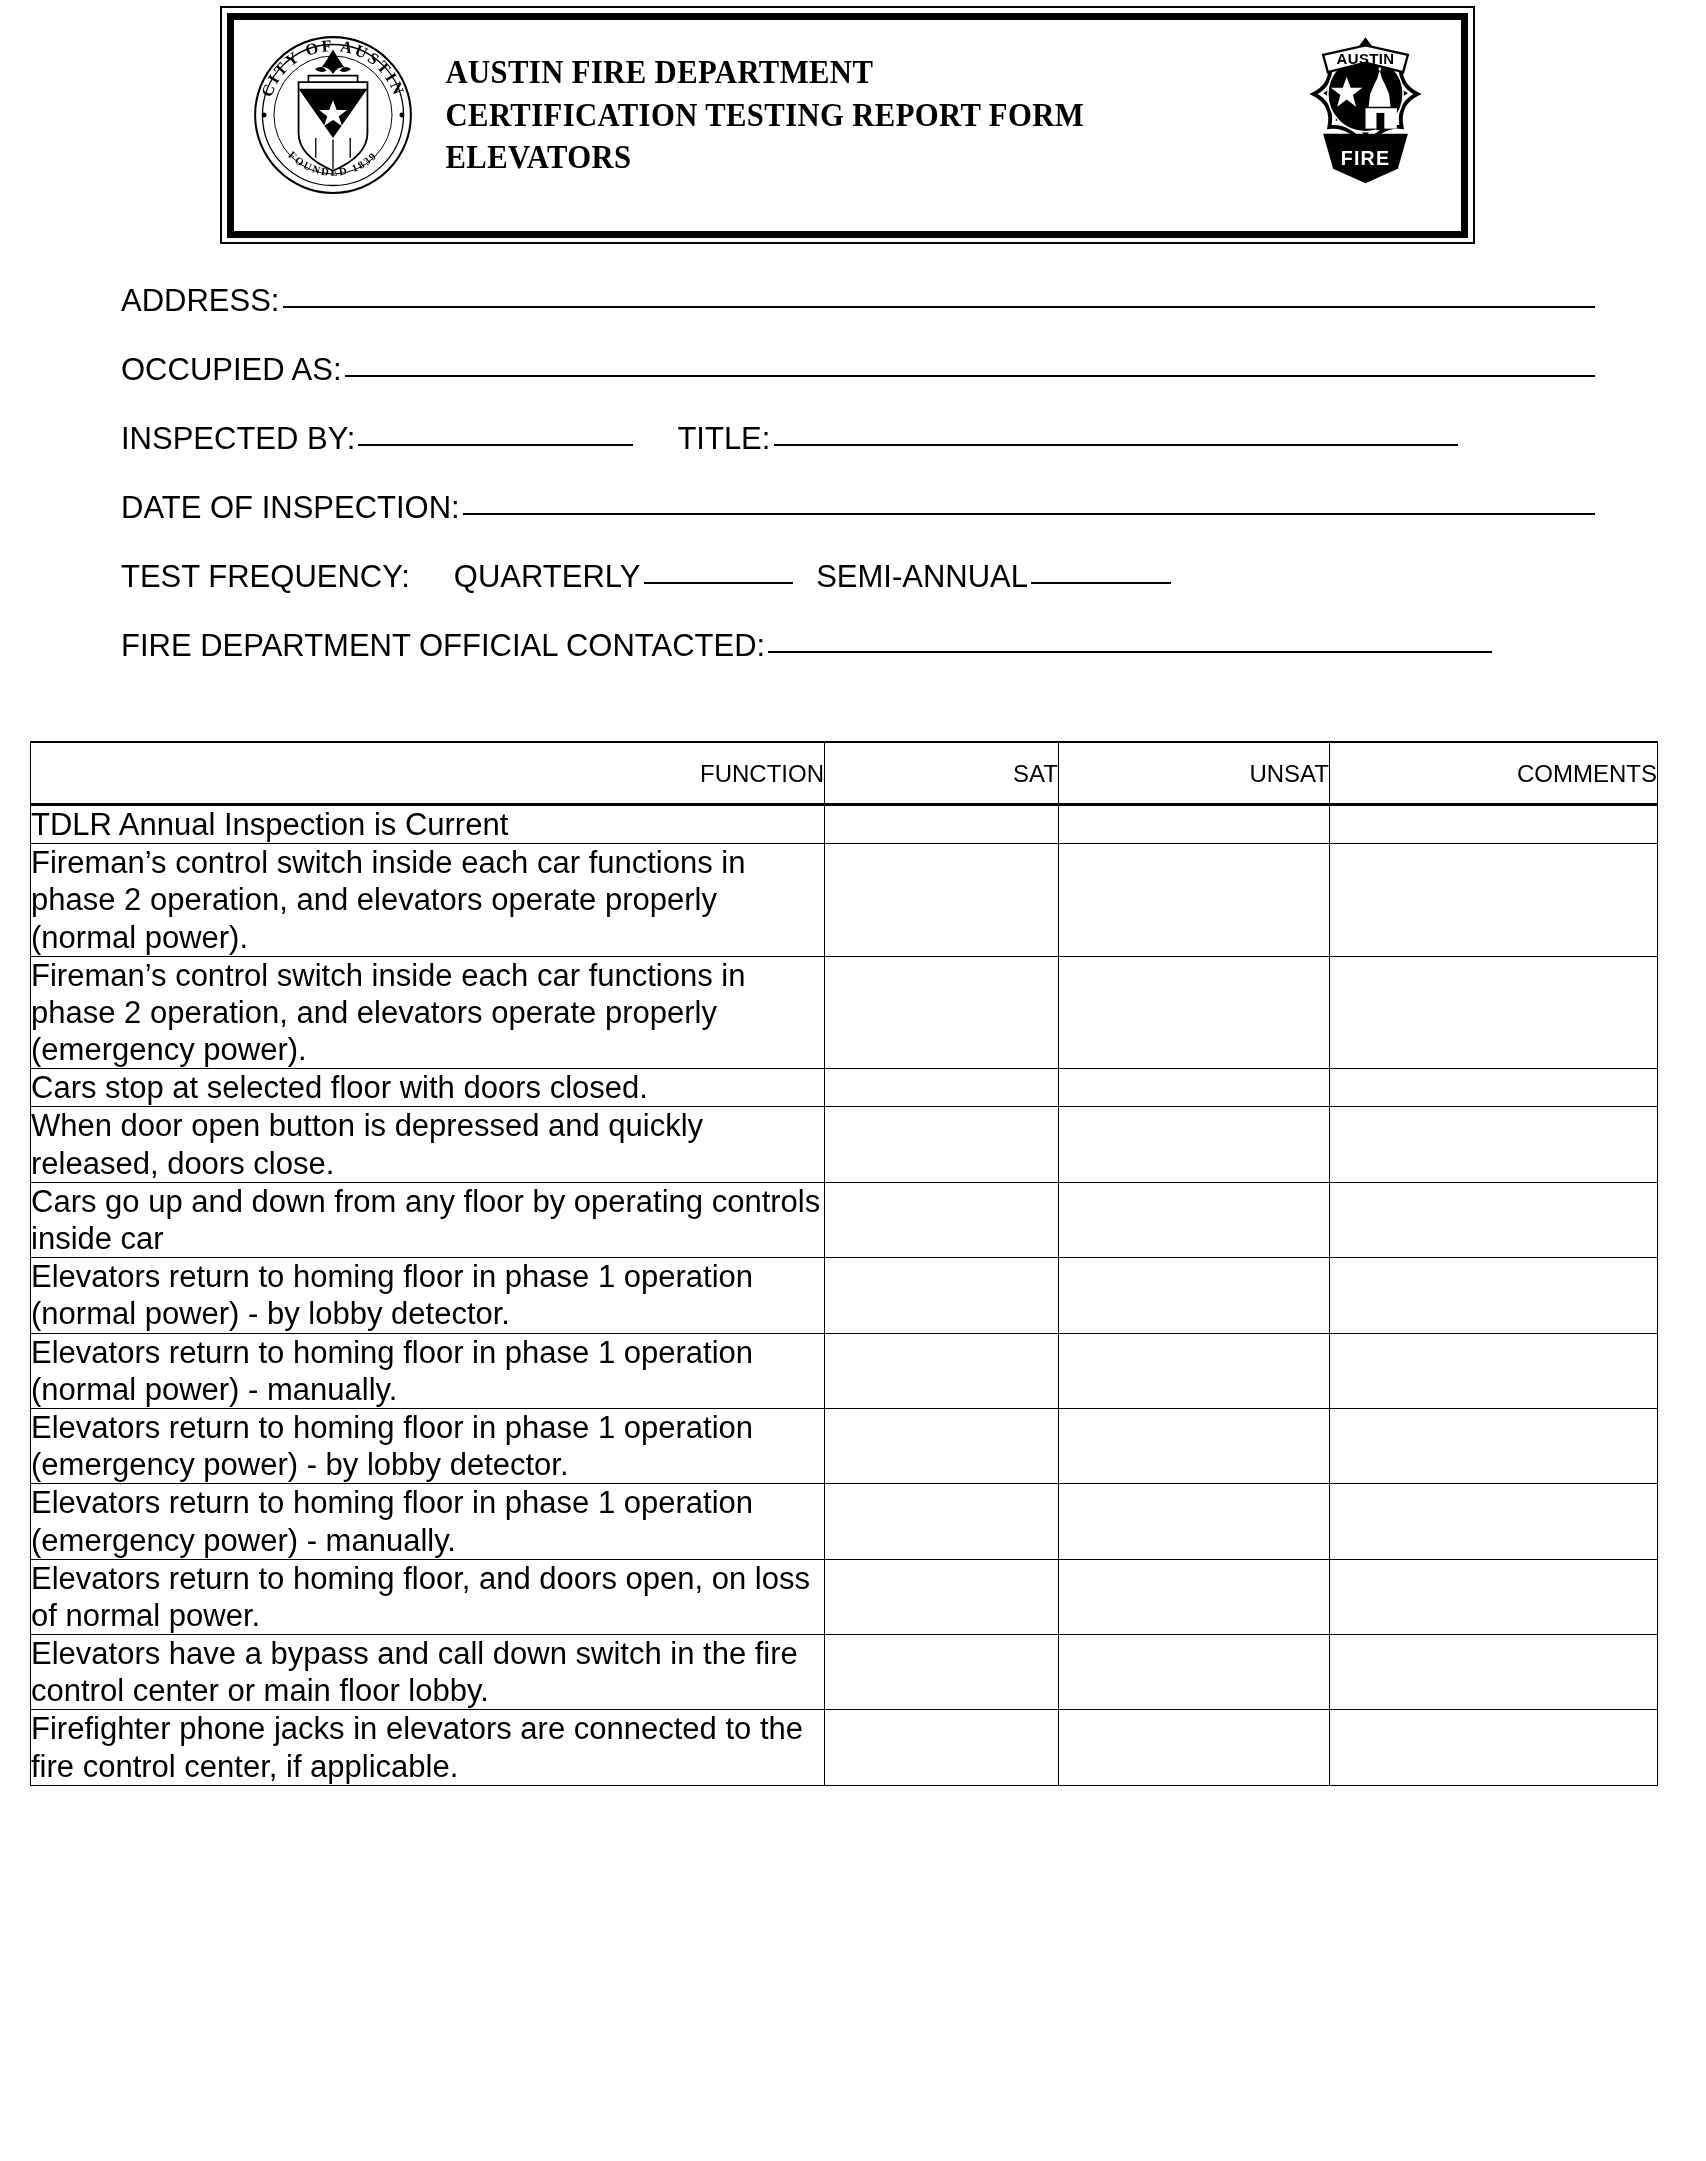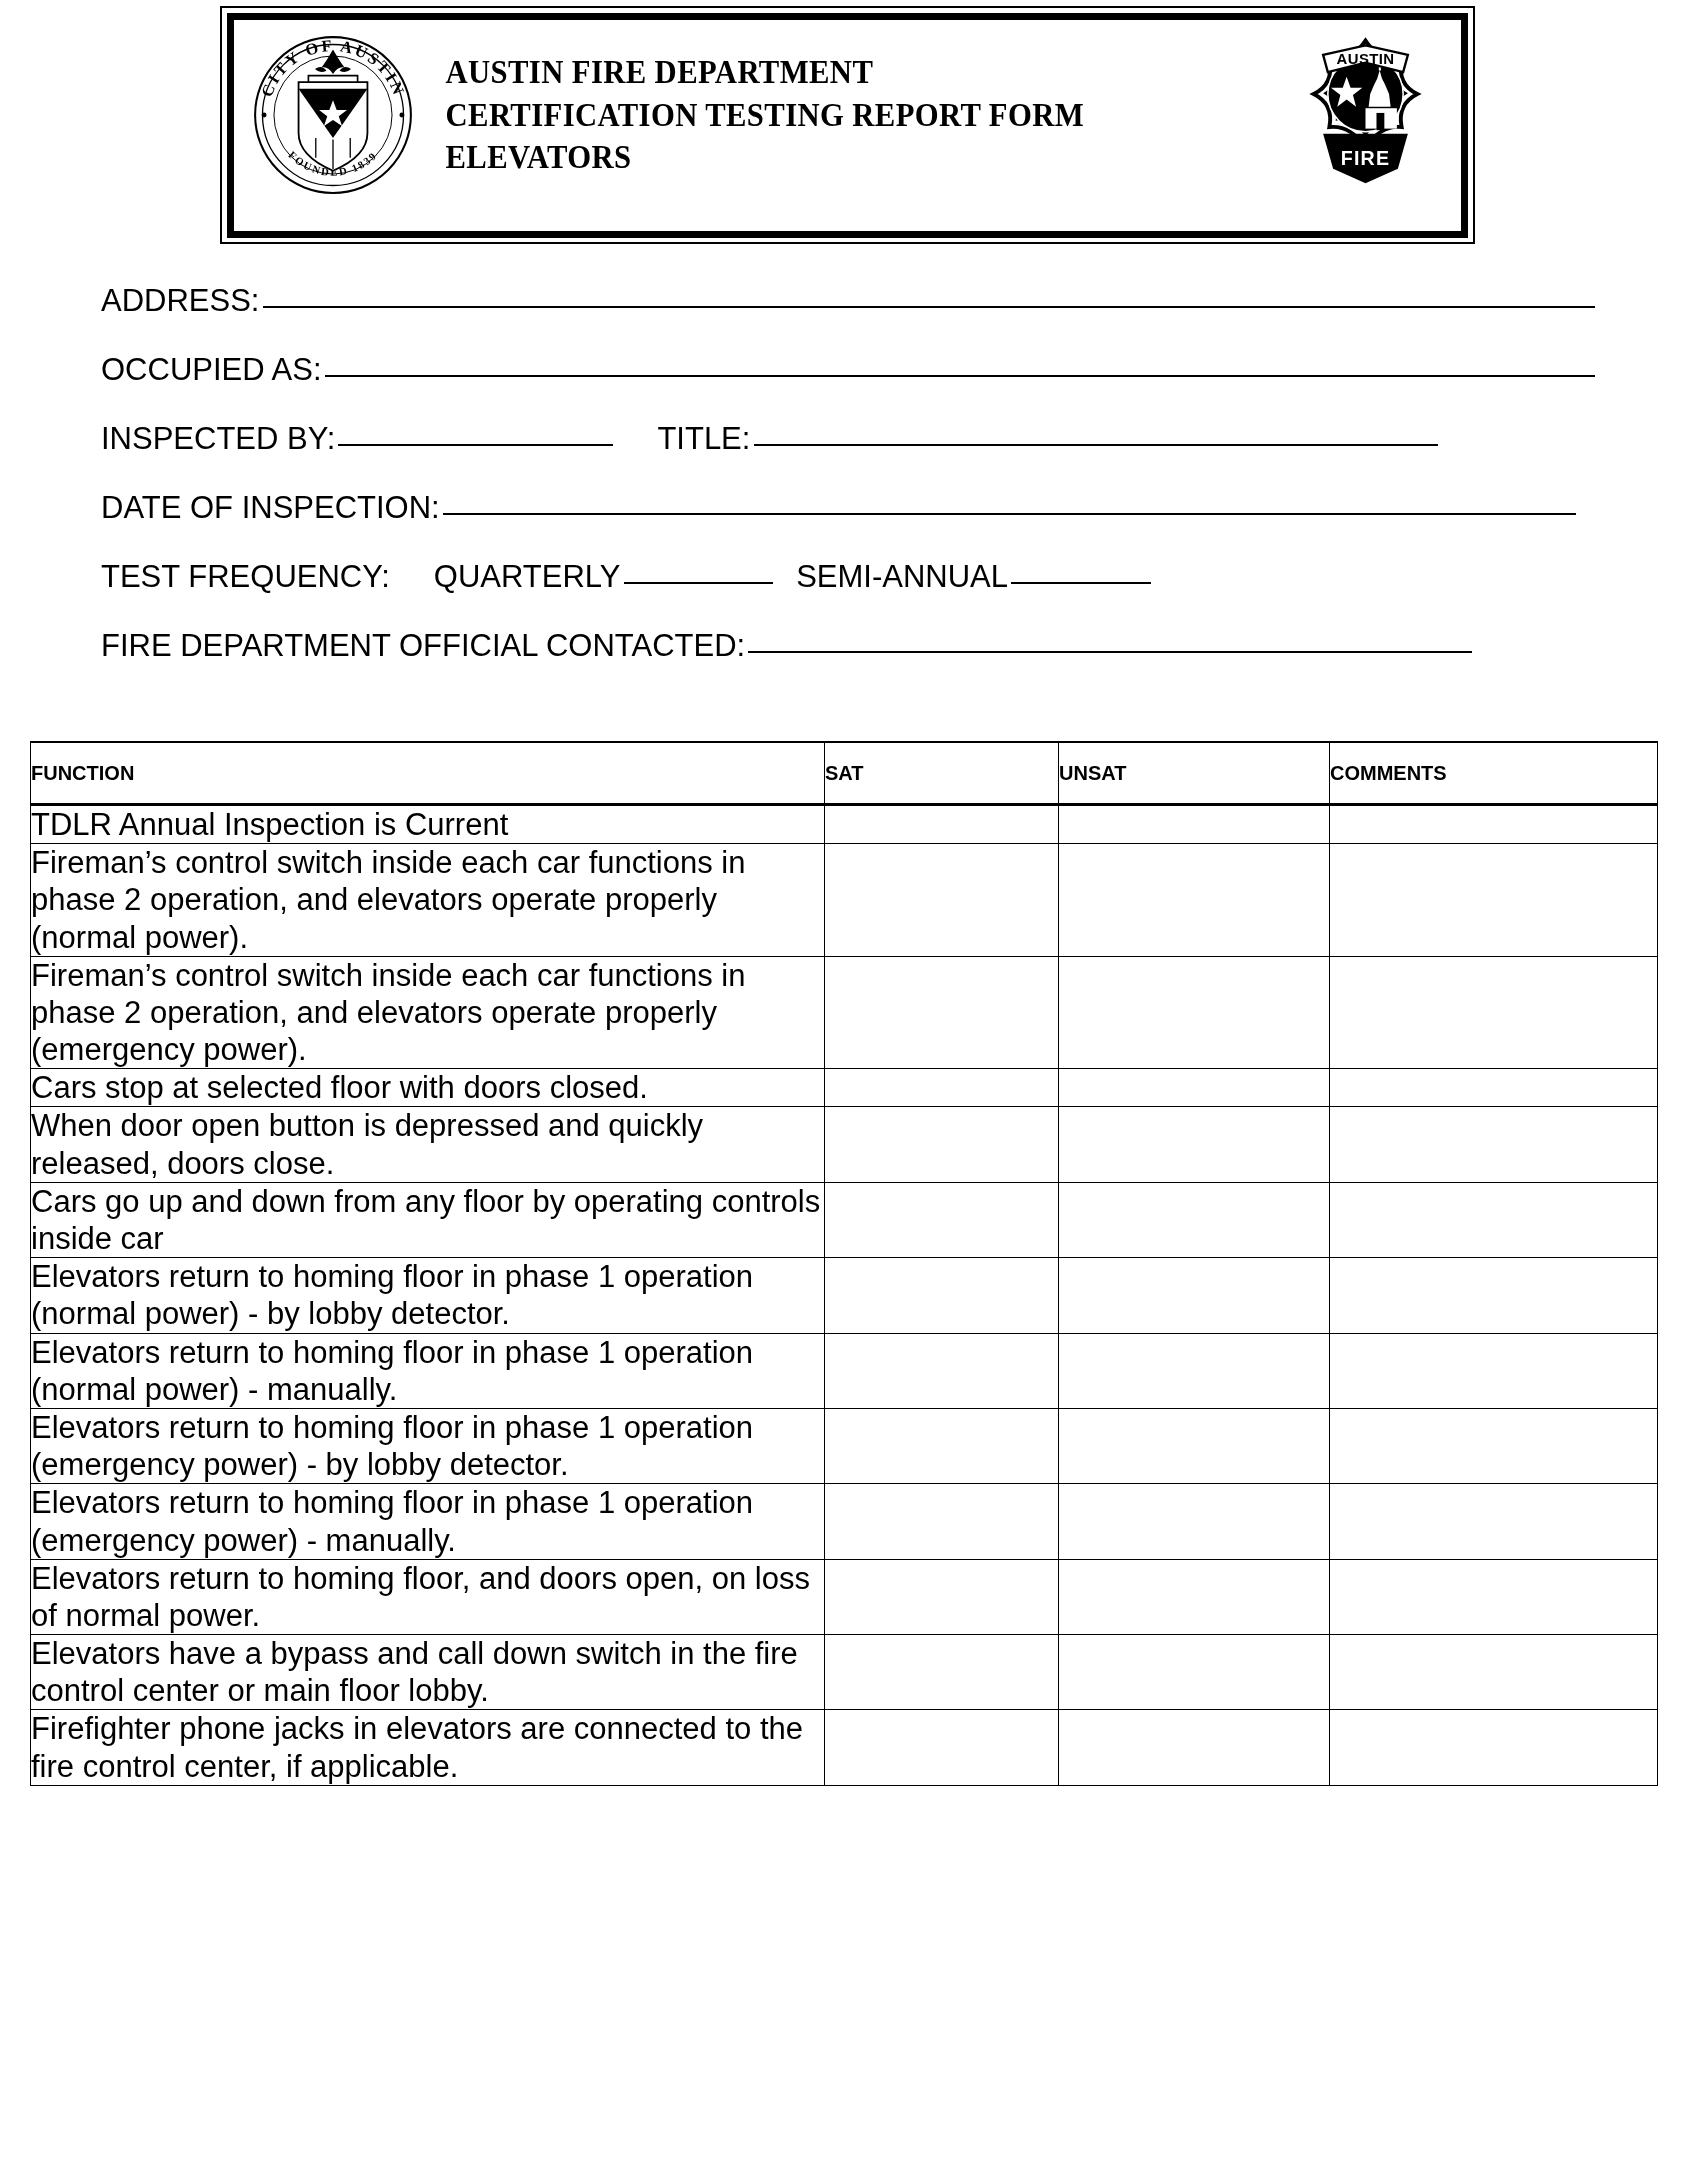--- a/index.html
+++ b/index.html
@@ -83,20 +83,21 @@
     left: 101px;
     top: 283px;
     width: 1494px;
   }
   .form-row {
     height: 69px;
     display: flex;
     align-items: baseline;
     font-size: 31px;
     white-space: nowrap;
+    margin-left: 20px;
   }
   .form-label {
     flex: 0 0 auto;
   }
   .rule {
     display: inline-block;
     border-bottom: 2.4px solid #000;
     height: 0;
     position: relative;
     top: -3.1px;
@@ -119,23 +120,23 @@
   }
   table.check-table th,
   table.check-table td {
     border: 1.6px solid #000;
     vertical-align: top;
     padding: 0;
   }
   table.check-table thead th {
     border-top: 2.4px solid #000;
     border-bottom: 3.1px solid #000;
-    text-align: left;
-    font-size: 20px;
-    font-weight: bold;
+    text-align: right;
+    font-size: 24px;
+    font-weight: normal;
     height: 49px;
     padding: 6.3px 0 4.7px 0;
     vertical-align: middle;
   }
   td.fn {
     font-size: 31px;
     line-height: 1.20;
     padding: 7px 11px 7.9px 11px;
   }
   td.fn.indent {

